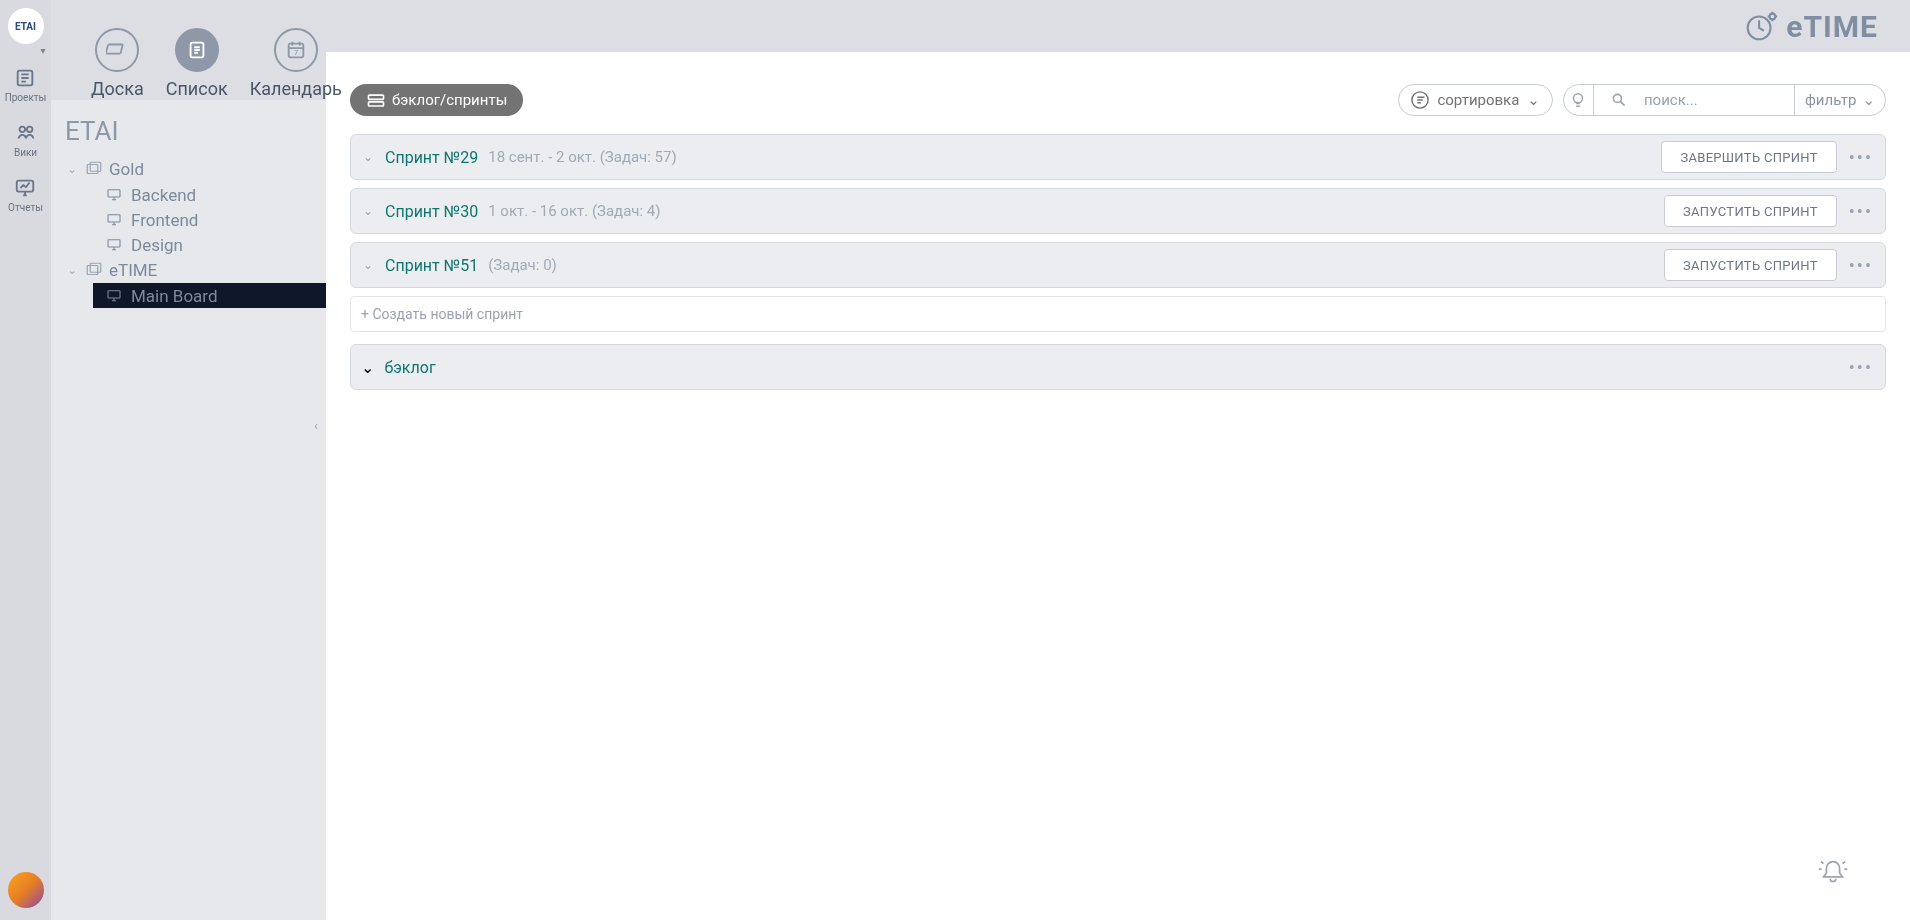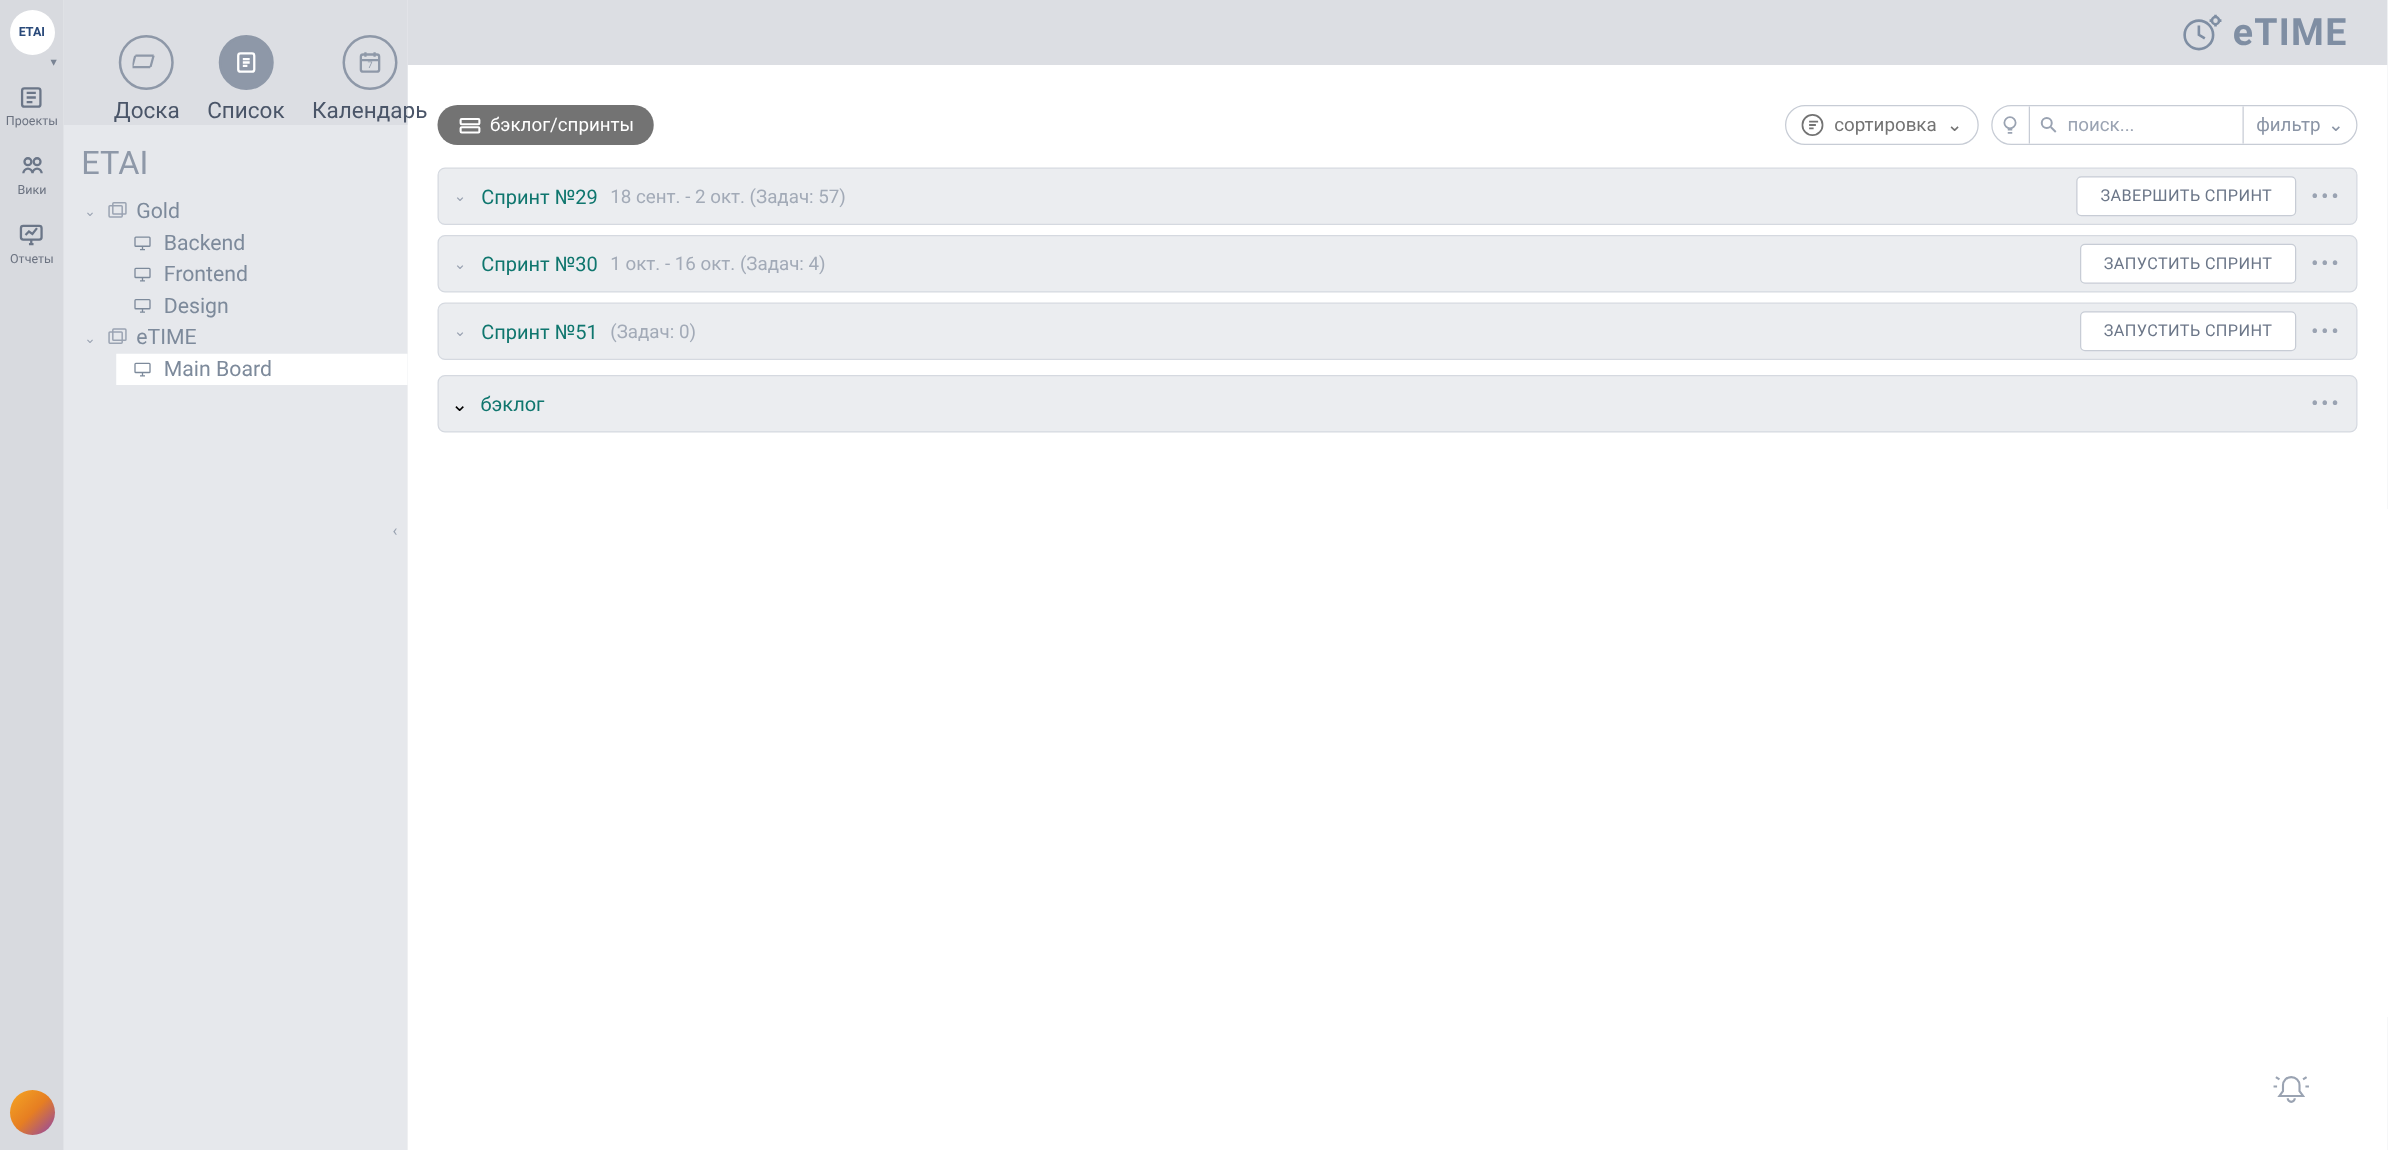--- a/index.html
+++ b/index.html
@@ -26,36 +26,36 @@
 .tab.active .tab-circle { background: #8e98a8; border-color: #8e98a8; color: #fff; }
 .tab-label { font-size: 18px; color: #4a5568; }
 .project-title { font-size: 26px; color: #8e98a8; padding: 16px 14px 10px; font-weight: 400; }
 .tree { padding-left: 14px; }
 .tree-row { display: flex; align-items: center; height: 26px; color: #7d8a9b; font-size: 17px; cursor: pointer; gap: 6px; }
 .tree-row .chev { width: 14px; color: #9aa3b2; font-size: 11px; display: inline-flex; justify-content: center; }
 .tree-row .icon { width: 18px; color: #9aa3b2; display: inline-flex; justify-content: center; }
 .tree-row .label { white-space: nowrap; }
 .tree-children { padding-left: 28px; }
 .tree-child { display: flex; align-items: center; height: 25px; gap: 8px; color: #7d8a9b; font-size: 17px; cursor: pointer; padding-left: 12px; }
-.tree-row.selected, .tree-child.selected { background: #ffffff; }
+.tree-row.selected, .tree-child.selected { background: #0f172a; }
 .sidebar-collapse { position: absolute; right: -2px; top: 418px; width: 14px; height: 14px; color: #9aa3b2; cursor: pointer; font-size: 13px; }
 
 
 .main { flex: 1; display: flex; flex-direction: column; background: #fff; min-width: 0; }
 .main-header-bar { height: 52px; background: #dcdee3; display: flex; align-items: center; justify-content: flex-end; padding-right: 32px; }
 .brand { display: flex; align-items: center; gap: 6px; color: #7f8ea3; font-weight: 700; font-size: 30px; letter-spacing: 1px; }
 .brand .e { color: #7f8ea3; }
 .brand-icon { width: 38px; height: 38px; }
 
 .toolbar { display: flex; align-items: center; padding: 32px 24px 18px 24px; gap: 10px; }
 .pill { background: #737373; color: #fff; border-radius: 16px; height: 32px; display: flex; align-items: center; gap: 8px; padding: 0 16px; font-size: 15px; }
 .pill-icon { width: 18px; height: 14px; }
 .toolbar-spacer { flex: 1; }
 .sort-pill { height: 32px; border: 1px solid #c7ccd5; border-radius: 16px; display: flex; align-items: center; gap: 8px; padding: 0 12px; color: #737373; font-size: 15px; background: #fff; cursor: pointer; }
-.search-wrap { height: 32px; border: 1px solid #c7ccd5; border-radius: 16px; display: flex; align-items: center; gap: 0; background: #fff; overflow: hidden; }
+.search-wrap { height: 32px; border: 1px solid #c7ccd5; border-radius: 16px; display: flex; align-items: center; gap: 10px; background: #fff; overflow: hidden; }
 .bulb { width: 30px; display: flex; align-items: center; justify-content: center; border-right: 1px solid #c7ccd5; height: 100%; color: #9aa3b2; }
 .search-icon { width: 30px; display: flex; align-items: center; justify-content: center; color: #9aa3b2; }
 .search-input { border: none; outline: none; font-size: 15px; color: #444; width: 140px; }
 .search-input::placeholder { color: #9aa3b2; }
 .filter-part { border-left: 1px solid #c7ccd5; height: 100%; display: flex; align-items: center; padding: 0 10px; gap: 6px; color: #8b95a6; font-size: 15px; cursor: pointer; }
 
 .sprints { padding: 0 24px; display: flex; flex-direction: column; gap: 8px; }
 .sprint { background: #ebedf0; border: 1px solid #d5d9e0; border-radius: 6px; height: 46px; display: flex; align-items: center; padding: 0 10px; gap: 10px; }
 .sprint .chev { color: #9aa3b2; font-size: 12px; cursor: pointer; width: 14px; text-align: center; }
 .sprint-name { color: #0f766e; font-size: 16px; }
@@ -294,20 +294,23 @@
         <span class="sprint-more">•••</span>
       </div>
       <div class="sprint">
         <span class="chev">⌄</span>
         <span class="sprint-name">Спринт №51</span>
         <span class="sprint-meta">(Задач: 0)</span>
         <div class="sprint-spacer"></div>
         <button class="sprint-btn">ЗАПУСТИТЬ СПРИНТ</button>
         <span class="sprint-more">•••</span>
       </div>
+      <div class="create-sprint">
+        <span>+ Создать новый спринт</span>
+      </div>
       <div class="backlog-row">
         <span class="chev">⌄</span>
         <span class="sprint-name">бэклог</span>
         <div class="sprint-spacer"></div>
         <span class="sprint-more">•••</span>
       </div>
     </div>
 
     <div class="notify">
       <svg viewBox="0 0 36 36" width="34" height="34" fill="none" stroke="#9aa3b2" stroke-width="1.8">

